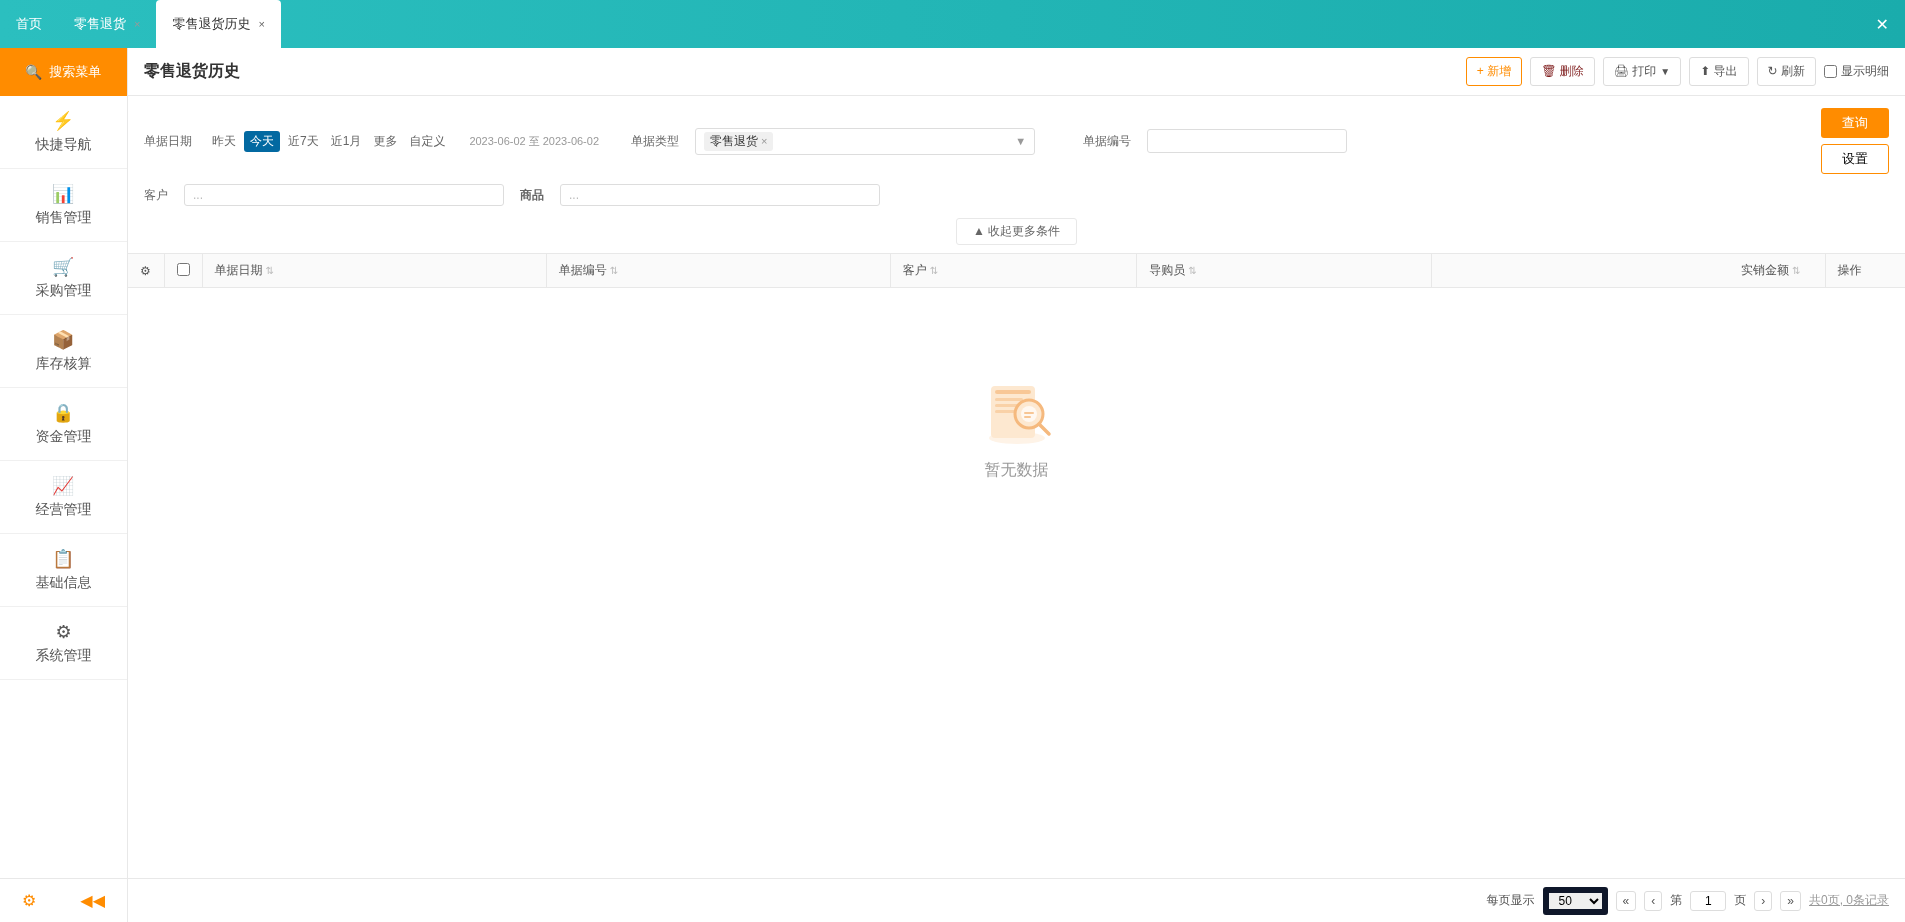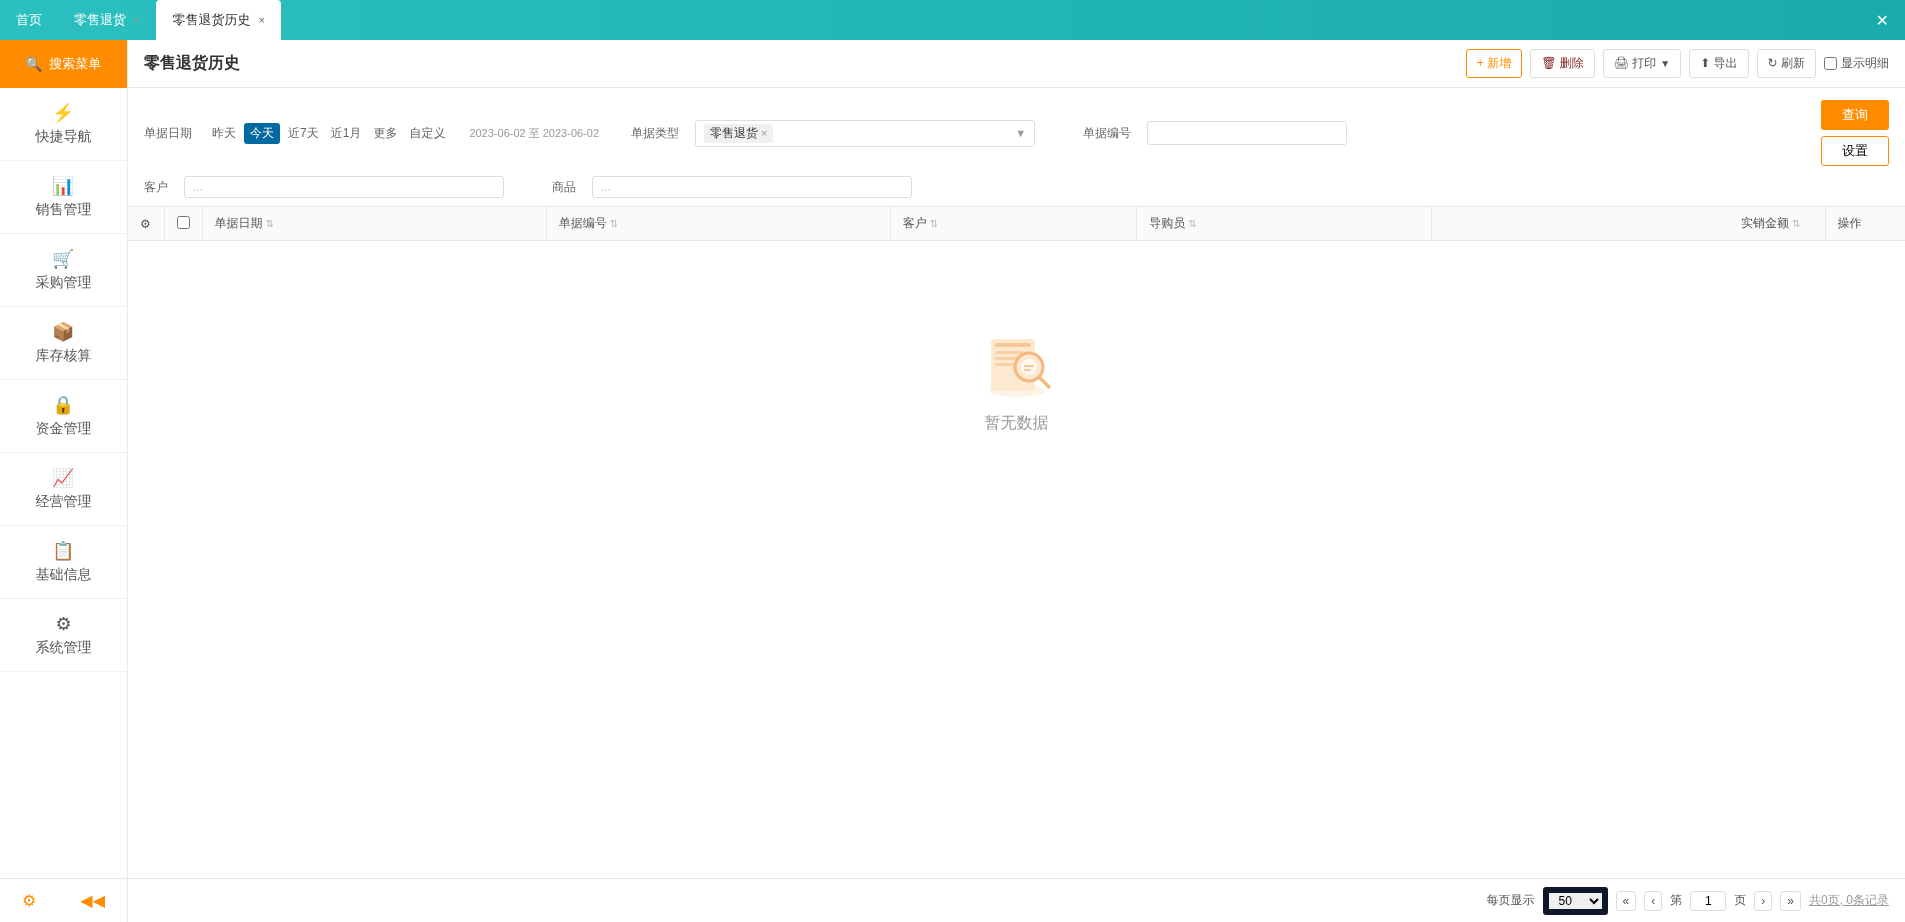--- a/index.html
+++ b/index.html
@@ -1,20 +1,20 @@
 <!DOCTYPE html>
 <html><head>
   <meta charset="utf-8">
   <style>
     * { box-sizing: border-box; margin: 0; padding: 0; font-family: 'Microsoft YaHei', Arial, sans-serif; }
     body { width: 1905px; height: 922px; overflow: hidden; display: flex; flex-direction: column; background: #f5f5f5; }
 
     
     .top-bar {
-      height: 40px;
+      height: 48px;
       background: linear-gradient(90deg, #2bbfbf 0%, #1aacac 100%);
       display: flex;
       align-items: center;
       padding: 0 0 0 0;
       flex-shrink: 0;
     }
     .top-bar-tabs {
       display: flex;
       align-items: stretch;
       height: 100%;
@@ -525,26 +525,31 @@
         </div>
       </div>
 
       <div class="filter-row" style="margin-bottom:0;">
 
         <span class="filter-label">客户</span>
         <div class="filter-select-wrap" style="min-width: 320px;">
           <span class="filter-placeholder">...</span>
         </div>
 
-        <span class="filter-label" style="margin-left: 32px;">商品</span>
+        <span class="filter-label" style=" font-weight: bold;">商品</span>
         <div class="filter-select-wrap" style="min-width: 320px;">
           <span class="filter-placeholder">...</span>
         </div>
       </div>
 
+      <div style="display:flex; justify-content:center; margin-top:8px;">
+        <button class="collapse-btn">
+          <span>▲ 收起更多条件</span>
+        </button>
+      </div>
     </div>
 
     <div class="table-area">
       <table class="data-table">
         <thead>
           <tr>
             <th class="th-gear">
               <span>⚙</span>
             </th>
             <th class="th-check">

